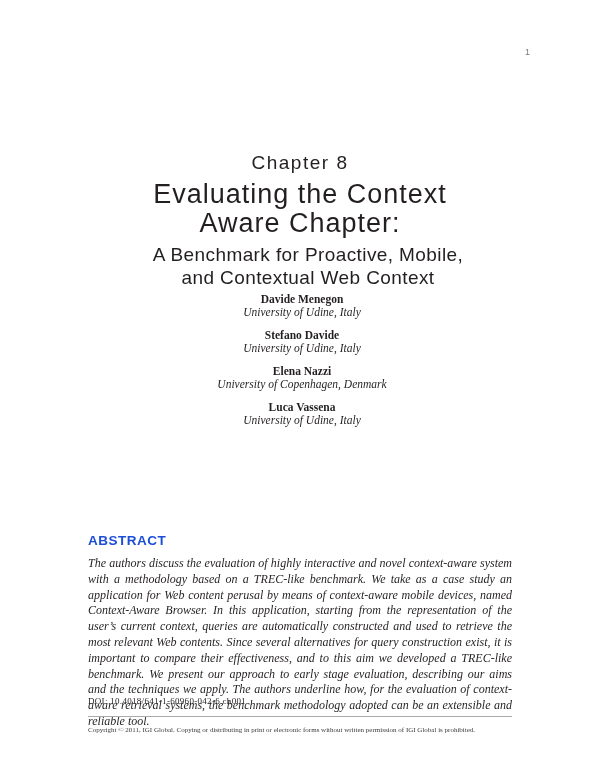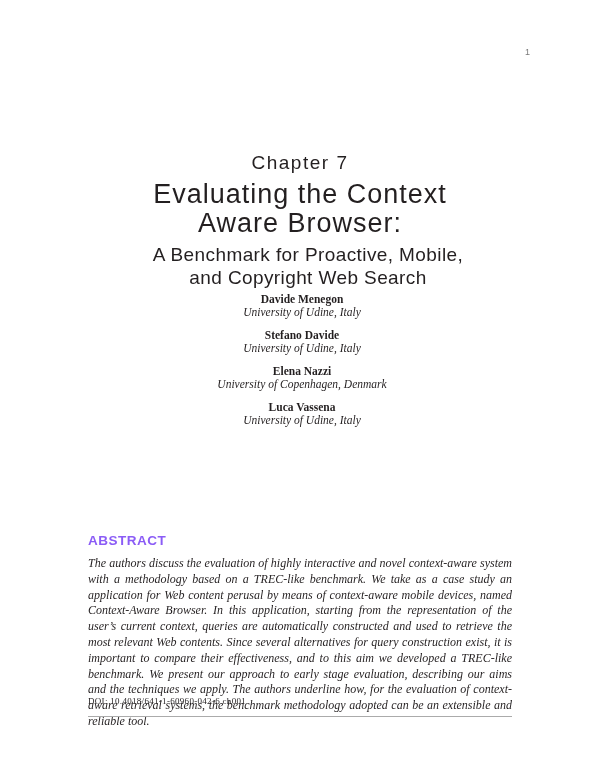--- a/index.html
+++ b/index.html
@@ -60,21 +60,21 @@
   .author-name { font-weight: bold; line-height: 13px; }
   .author-affil { font-style: italic; line-height: 13px; }
   .abstract-heading {
     position: absolute;
     top: 533px;
     left: 88px;
     font-family: "Liberation Sans", sans-serif;
     font-weight: bold;
     font-size: 13.5px;
     letter-spacing: 0.5px;
-    color: #8b5cf6;
+    color: #1d4ed8;
   }
   .abstract-text {
     position: absolute;
     top: 556px;
     left: 88px;
     width: 424px;
     font-style: italic;
     font-size: 12px;
     line-height: 15.8px;
     text-align: justify;
@@ -107,28 +107,28 @@
   }
 </style>
 </head>
 <body>
 
 <div class="page">
 
   <div class="page-number">1</div>
 
   <div class="heading-block">
-    <div class="chapter-label">Chapter 7</div>
+    <div class="chapter-label">Chapter 8</div>
     <div class="main-title">
       <div>Evaluating the Context</div>
-      <div>Aware Browser:</div>
+      <div>Aware Chapter:</div>
     </div>
     <div class="subtitle">
       <div>A Benchmark for Proactive, Mobile,</div>
-      <div>and Copyright Web Search</div>
+      <div>and Contextual Web Context</div>
     </div>
   </div>
 
   <div class="authors">
     <div class="author">
       <div class="author-name">Davide Menegon</div>
       <div class="author-affil">University of Udine, Italy</div>
     </div>
     <div class="author">
       <div class="author-name">Stefano Davide</div>
@@ -145,14 +145,15 @@
   </div>
 
   <div class="abstract-heading">ABSTRACT</div>
 
   <div class="abstract-text">The authors discuss the evaluation of highly interactive and novel context-aware system with a methodology based on a TREC-like benchmark. We take as a case study an application for Web content perusal by means of context-aware mobile devices, named Context-Aware Browser. In this application, starting from the representation of the user’s current context, queries are automatically constructed and used to retrieve the most relevant Web contents. Since several alternatives for query construction exist, it is important to compare their effectiveness, and to this aim we developed a TREC-like benchmark. We present our approach to early stage evaluation, describing our aims and the techniques we apply. The authors underline how, for the evaluation of context-aware retrieval systems, the benchmark methodology adopted can be an extensible and reliable tool.</div>
 
   <div class="doi-line">DOI: 10.4018/641-1-60960-042-6.ch001</div>
 
   <div class="footer-rule"></div>
 
+  <div class="copyright-line">Copyright © 2011, IGI Global. Copying or distributing in print or electronic forms without written permission of IGI Global is prohibited.</div>
 
 </div>
 
 </body></html>

